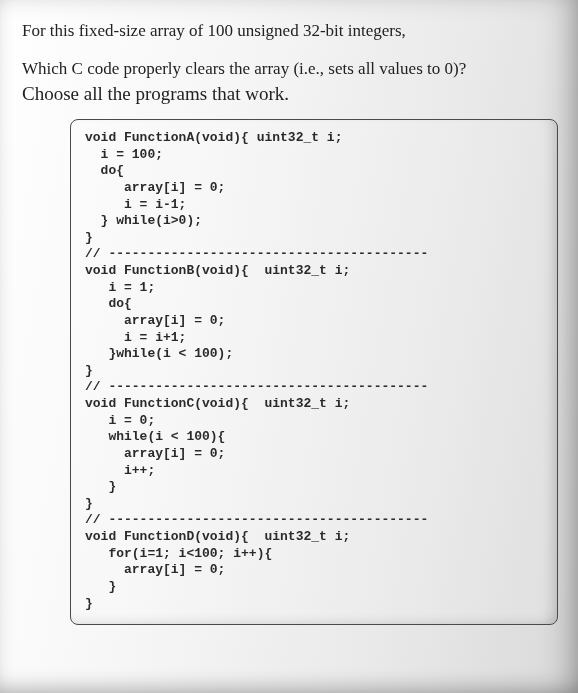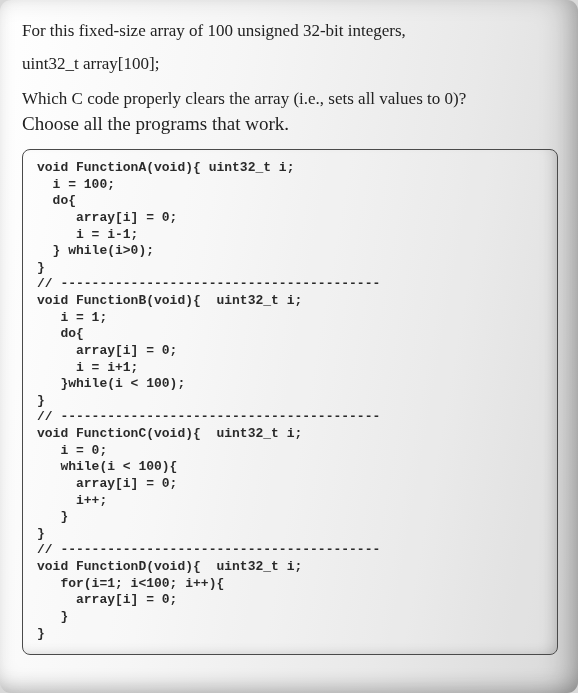--- a/index.html
+++ b/index.html
@@ -10,21 +10,20 @@
   .page {
     width: 578px;
     min-height: 693px;
     background: linear-gradient(100deg, #ffffff 0%, #f6f6f6 35%, #e9e9e9 70%, #d9d9d9 100%);
     box-sizing: border-box;
     padding: 18px 20px 22px 22px;
     font-family: Georgia, "Times New Roman", serif;
     color: #222;
     position: relative;
     box-shadow: inset -18px 0 30px -10px rgba(0,0,0,0.25), inset 0 -10px 22px -8px rgba(0,0,0,0.25);
-    border-radius: 11px;
   }
   .prompt {
     font-size: 17px;
     line-height: 1.5;
   }
   .decl {
     margin-top: 10px;
     font-size: 17px;
   }
   .question {
@@ -36,36 +35,36 @@
     font-size: 19px;
     margin-top: 2px;
   }
   .codebox {
     margin-top: 14px;
     border: 1.5px solid #4a4a4a;
     border-radius: 8px;
     padding: 10px 14px 12px 14px;
     background: rgba(255,255,255,0.12);
     box-shadow: inset -6px -4px 14px -6px rgba(0,0,0,0.2);
+    margin-left: 48px;
   }
   .code {
     font-family: "Courier New", Courier, monospace;
     font-size: 13px;
     line-height: 1.28;
     color: #2a2a2a;
     white-space: pre;
     font-weight: bold;
   }
 </style>
 </head>
 <body>
 <div class="page">
 
   <div class="prompt">For this fixed-size array of 100 unsigned 32-bit integers,</div>
-  <div class="decl">uint32_t array[100];</div>
   <div class="question">Which C code properly clears the array (i.e., sets all values to 0)?</div>
   <div class="choose">Choose all the programs that work.</div>
 
   <div class="codebox">
     <div class="code">void FunctionA(void){ uint32_t i;
   i = 100;
   do{
      array[i] = 0;
      i = i-1;
   } while(i&gt;0);

